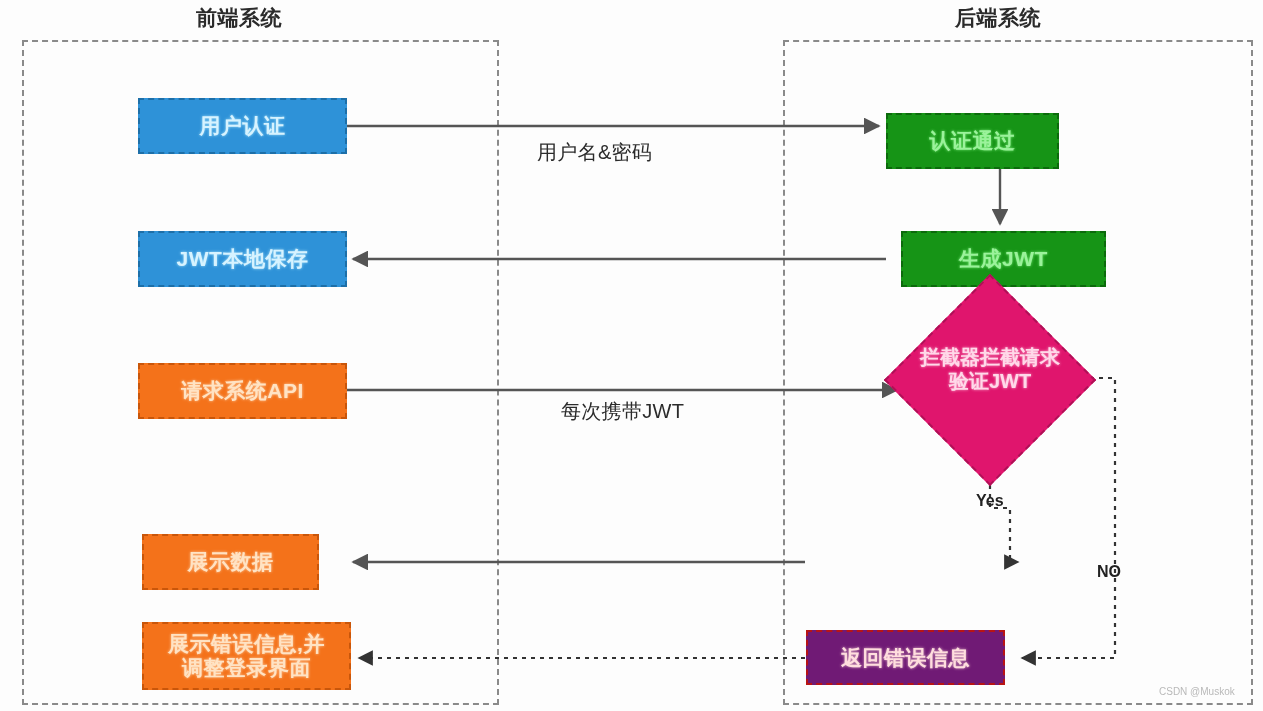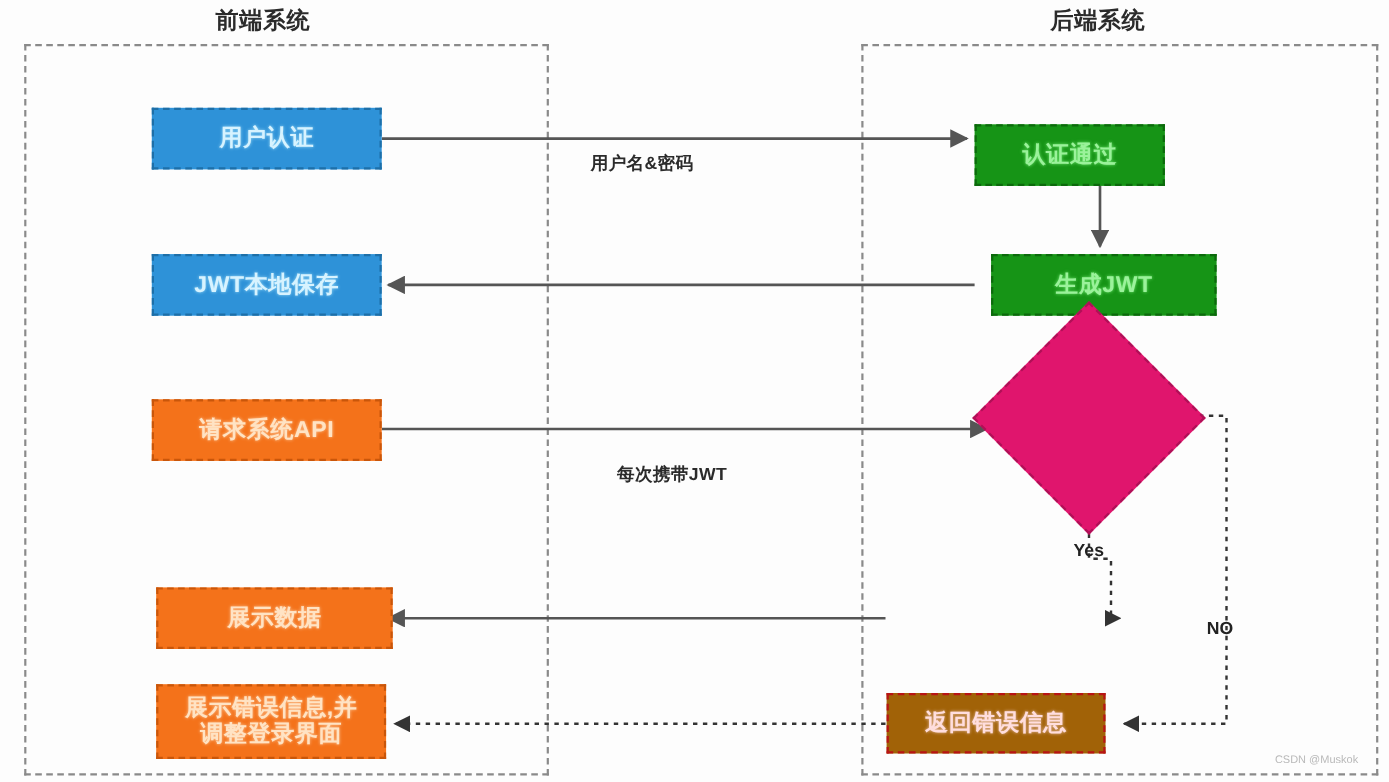--- a/index.html
+++ b/index.html
@@ -65,21 +65,21 @@
     color: #9bf29b;
     text-shadow: 0 0 3px rgba(140,255,140,.85);
   }
   .node-orange {
     background: #f4721a;
     border: 2px dashed #c9560a;
     color: #ffe3c4;
     text-shadow: 0 0 3px rgba(255,225,190,.85);
   }
   .node-red {
-    background: #a16207;
+    background: #701a75;
     border: 2px dashed #b81414;
     color: #ffdede;
     text-shadow: 0 0 3px rgba(255,220,220,.85);
   }
   .diamond-wrap {
     position: absolute;
     display: flex;
     align-items: center;
     justify-content: center;
   }
@@ -100,22 +100,22 @@
     line-height: 1.18;
     color: #ffd9e9;
     text-shadow: 0 0 3px rgba(255,200,225,.9);
     white-space: pre-line;
     text-align: center;
     width: 185px;
     margin-top: -20px;
   }
   .edge-label {
     position: absolute;
-    font-size: 16px;
-    font-weight: bold;
+    font-size: 20px;
+    font-weight: normal;
     color: #2b2b2b;
     white-space: nowrap;
     letter-spacing: 0.3px;
   }
   .branch-label {
     position: absolute;
     font-size: 16px;
     font-weight: bold;
     color: #222222;
     white-space: nowrap;
@@ -164,40 +164,42 @@
 
     <path d="M 805,658 L 359,658" fill="none" stroke="#333333" stroke-width="2.2" stroke-dasharray="4,5" marker-end="url(#arrowDashed)"></path>
   </svg>
 
   <div class="node node-blue" style="left:138px; top:98px; width:209px; height:56px;">用户认证</div>
 
   <div class="node node-blue" style="left:138px; top:231px; width:209px; height:56px;">JWT本地保存</div>
 
   <div class="node node-orange" style="left:138px; top:363px; width:209px; height:56px;">请求系统API</div>
 
-  <div class="node node-orange" style="left:142px; top:534px; width:215px; height:56px;">展示数据</div>
+  <div class="node node-orange" style="left:142px; top:534px; width:177px; height:56px;">展示数据</div>
 
   <div class="node node-orange" style="left:142px; top:622px; width:209px; height:68px;">展示错误信息,并
 调整登录界面</div>
 
   <div class="node node-green" style="left:886px; top:98px; width:173px; height:56px;margin-top:15px;">认证通过</div>
 
   <div class="node node-green" style="left:886px; top:231px; width:205px; height:56px;margin-left:15px;">生成JWT</div>
 
   <div class="diamond-wrap" style="left:915px; top:305px; width:150px; height:150px;">
     <div class="diamond-shape"></div>
+    <div class="diamond-label">拦截器拦截请求
+验证JWT</div>
   </div>
 
 
   <div class="node node-red" style="left:806px; top:630px; width:199px; height:55px;">返回错误信息</div>
 
   <div class="edge-label" style="left:537px; top:139px;">用户名&amp;密码</div>
 
 
-  <div class="edge-label" style="left:561px; top:421px;">每次携带JWT</div>
+  <div class="edge-label" style="left:561px; top:398px;">每次携带JWT</div>
 
   <div class="branch-label" style="left:976px; top:492px;">Yes</div>
 
   <div class="branch-label" style="left:1097px; top:540px;margin-top:23px;">NO</div>
 
   <div class="watermark" style="left:1159px; top:686px;">CSDN @Muskok</div>
 
 </div>
 
 </body></html>

